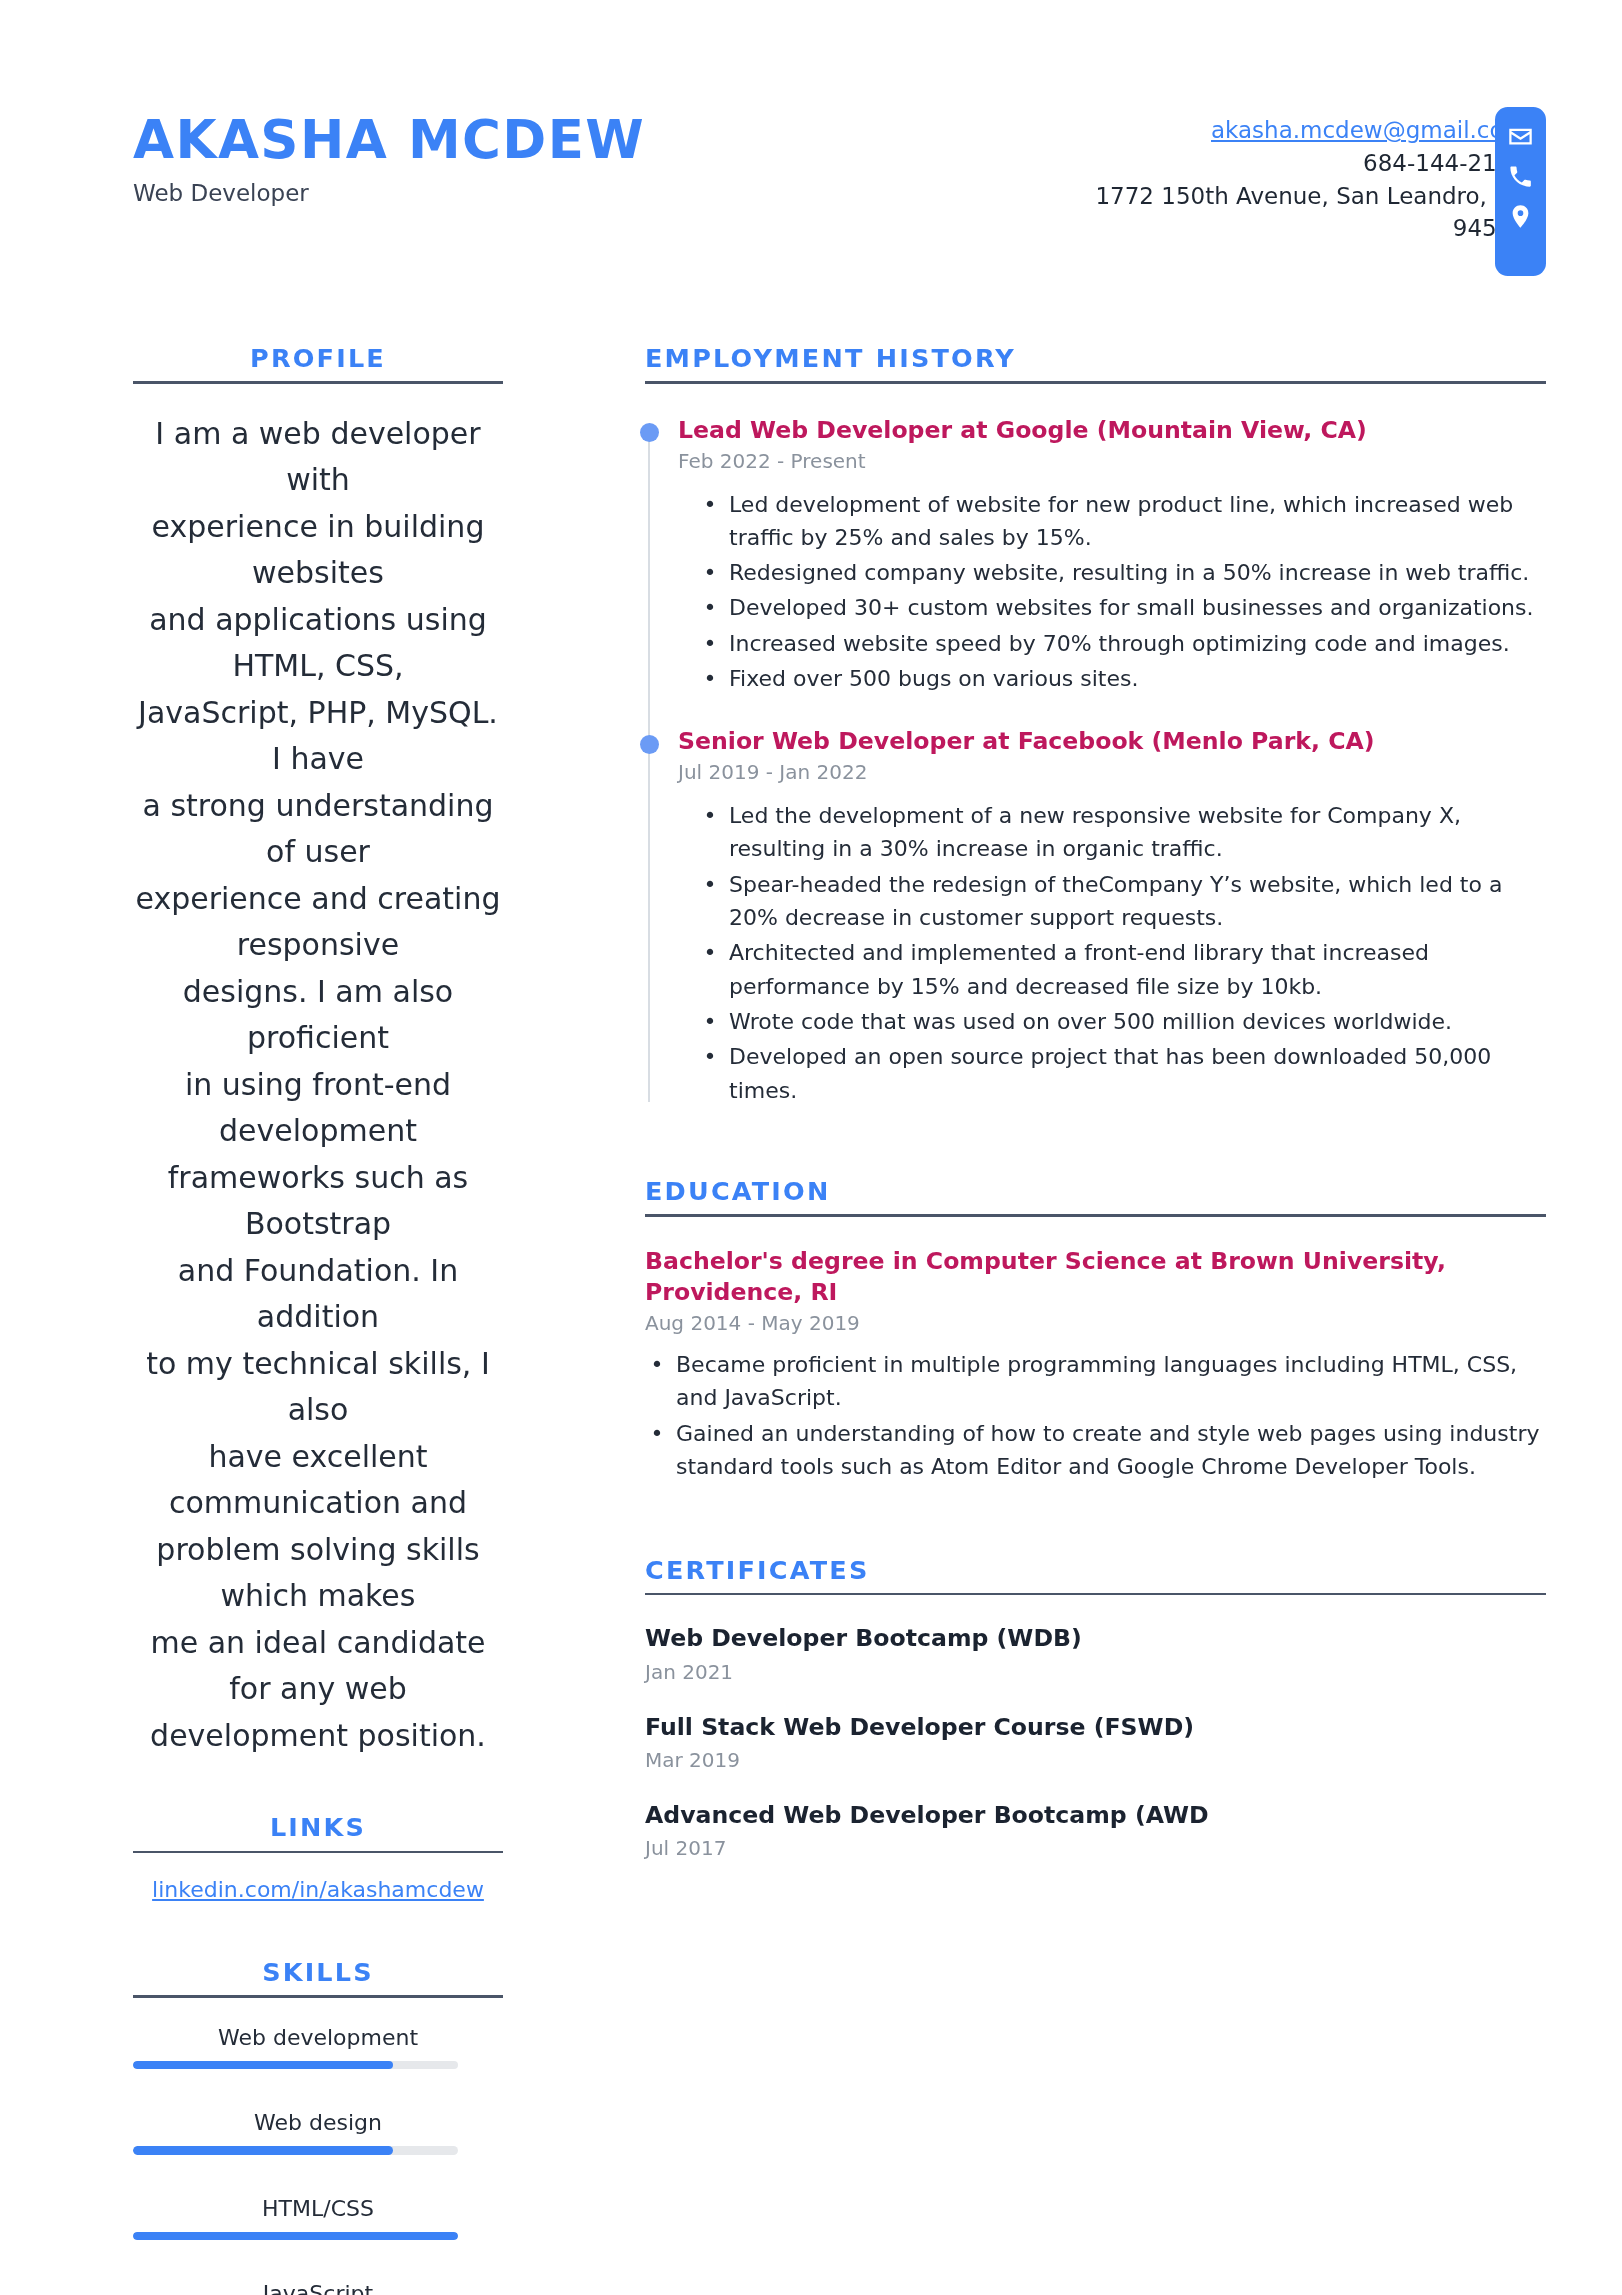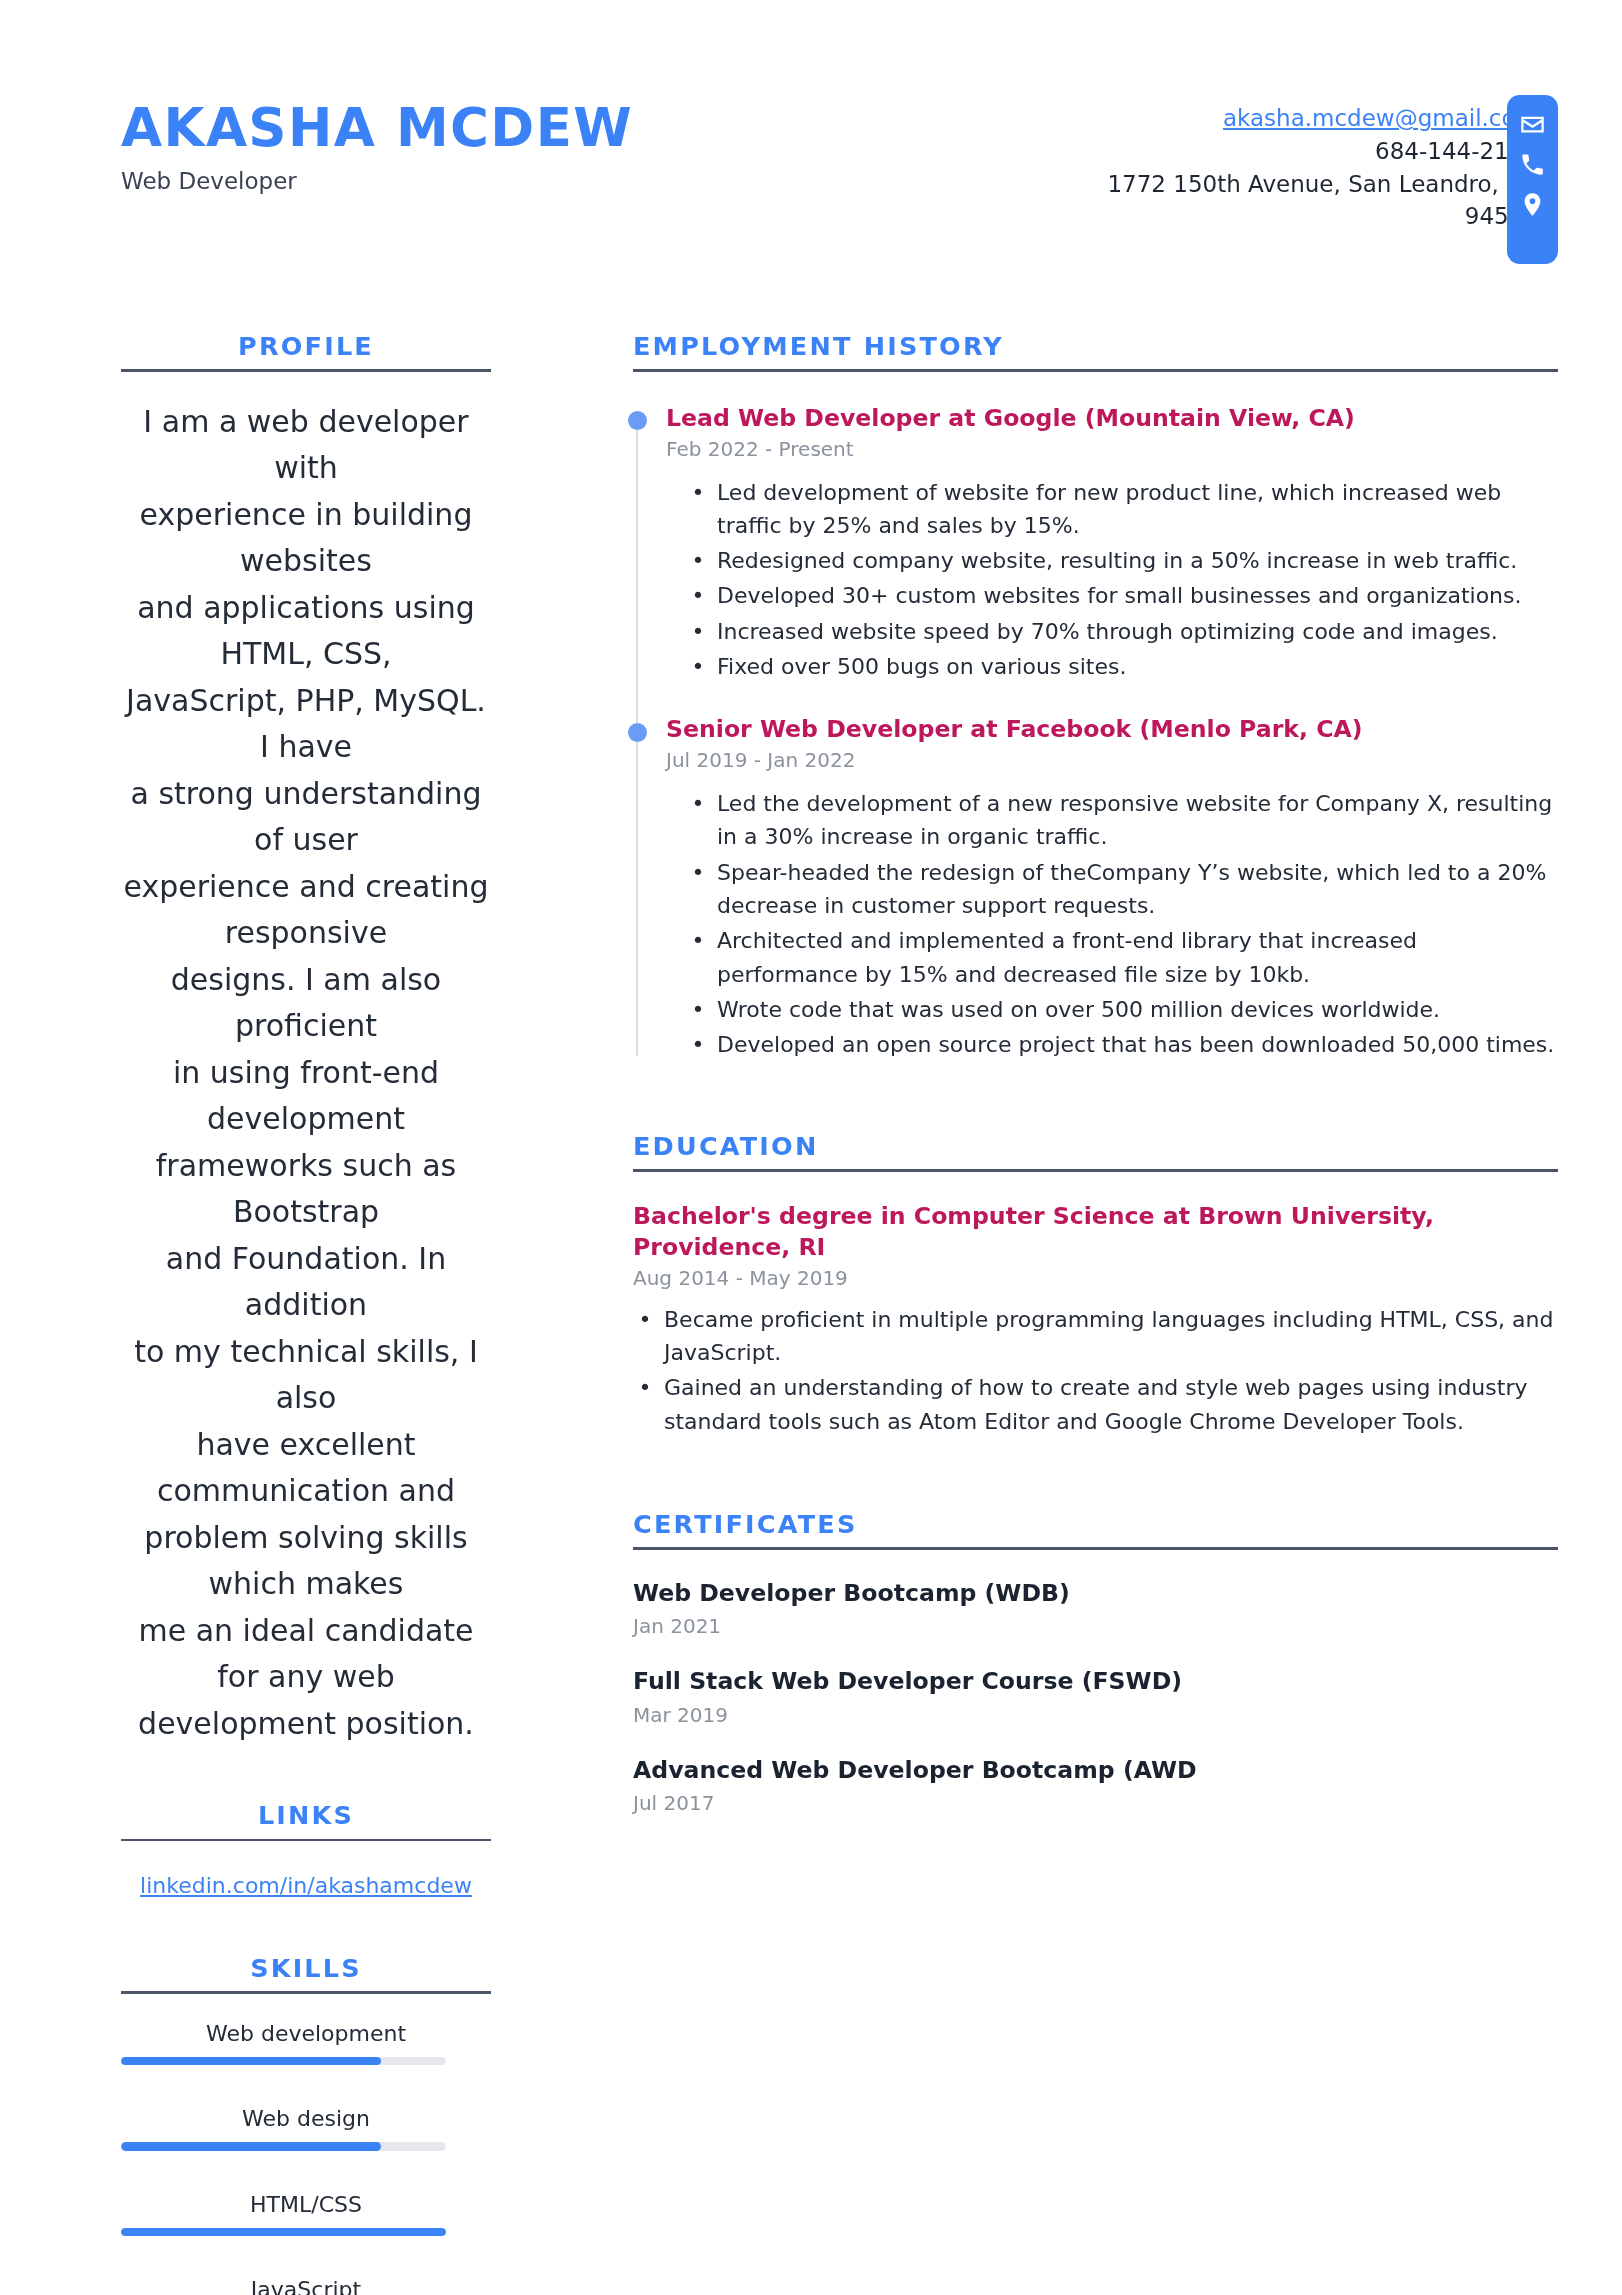--- a/index.html
+++ b/index.html
@@ -7,21 +7,21 @@
   body {
     width: 1623px;
     height: 2296px;
     background: #ffffff;
     font-family: "DejaVu Sans", "Liberation Sans", sans-serif;
     color: #1f2733;
     position: relative;
     overflow: hidden;
   }
 
-  .page { position: relative; width: 1623px; height: 2296px; padding: 0; }
+  .page { position: relative; width: 1623px; height: 2296px; padding: 12px; }
 
   
   .header {
     display: flex;
     align-items: flex-start;
     justify-content: space-between;
     padding: 86px 0 0 121px;
     position: relative;
   }
   .name-block { padding-top: 13.6px; }
@@ -109,21 +109,21 @@
     color: #242c38;
     margin-top: 27px;
     white-space: pre-line;
   }
 
   .links-sec { margin-top: 53px; }
   .link-item {
     font-size: 22px;
     color: #3b82f6;
     text-decoration: underline;
-    margin-top: 32px;
+    margin-top: 24px;
     display: block;
   }
 
   
   .skills-sec { margin-top: 55px; }
   .langs-sec { margin-top: 62px; }
 
   .bar-row { margin-top: 41px; }
   .bar-row:first-of-type { margin-top: 27px; }
   .bar-label {

